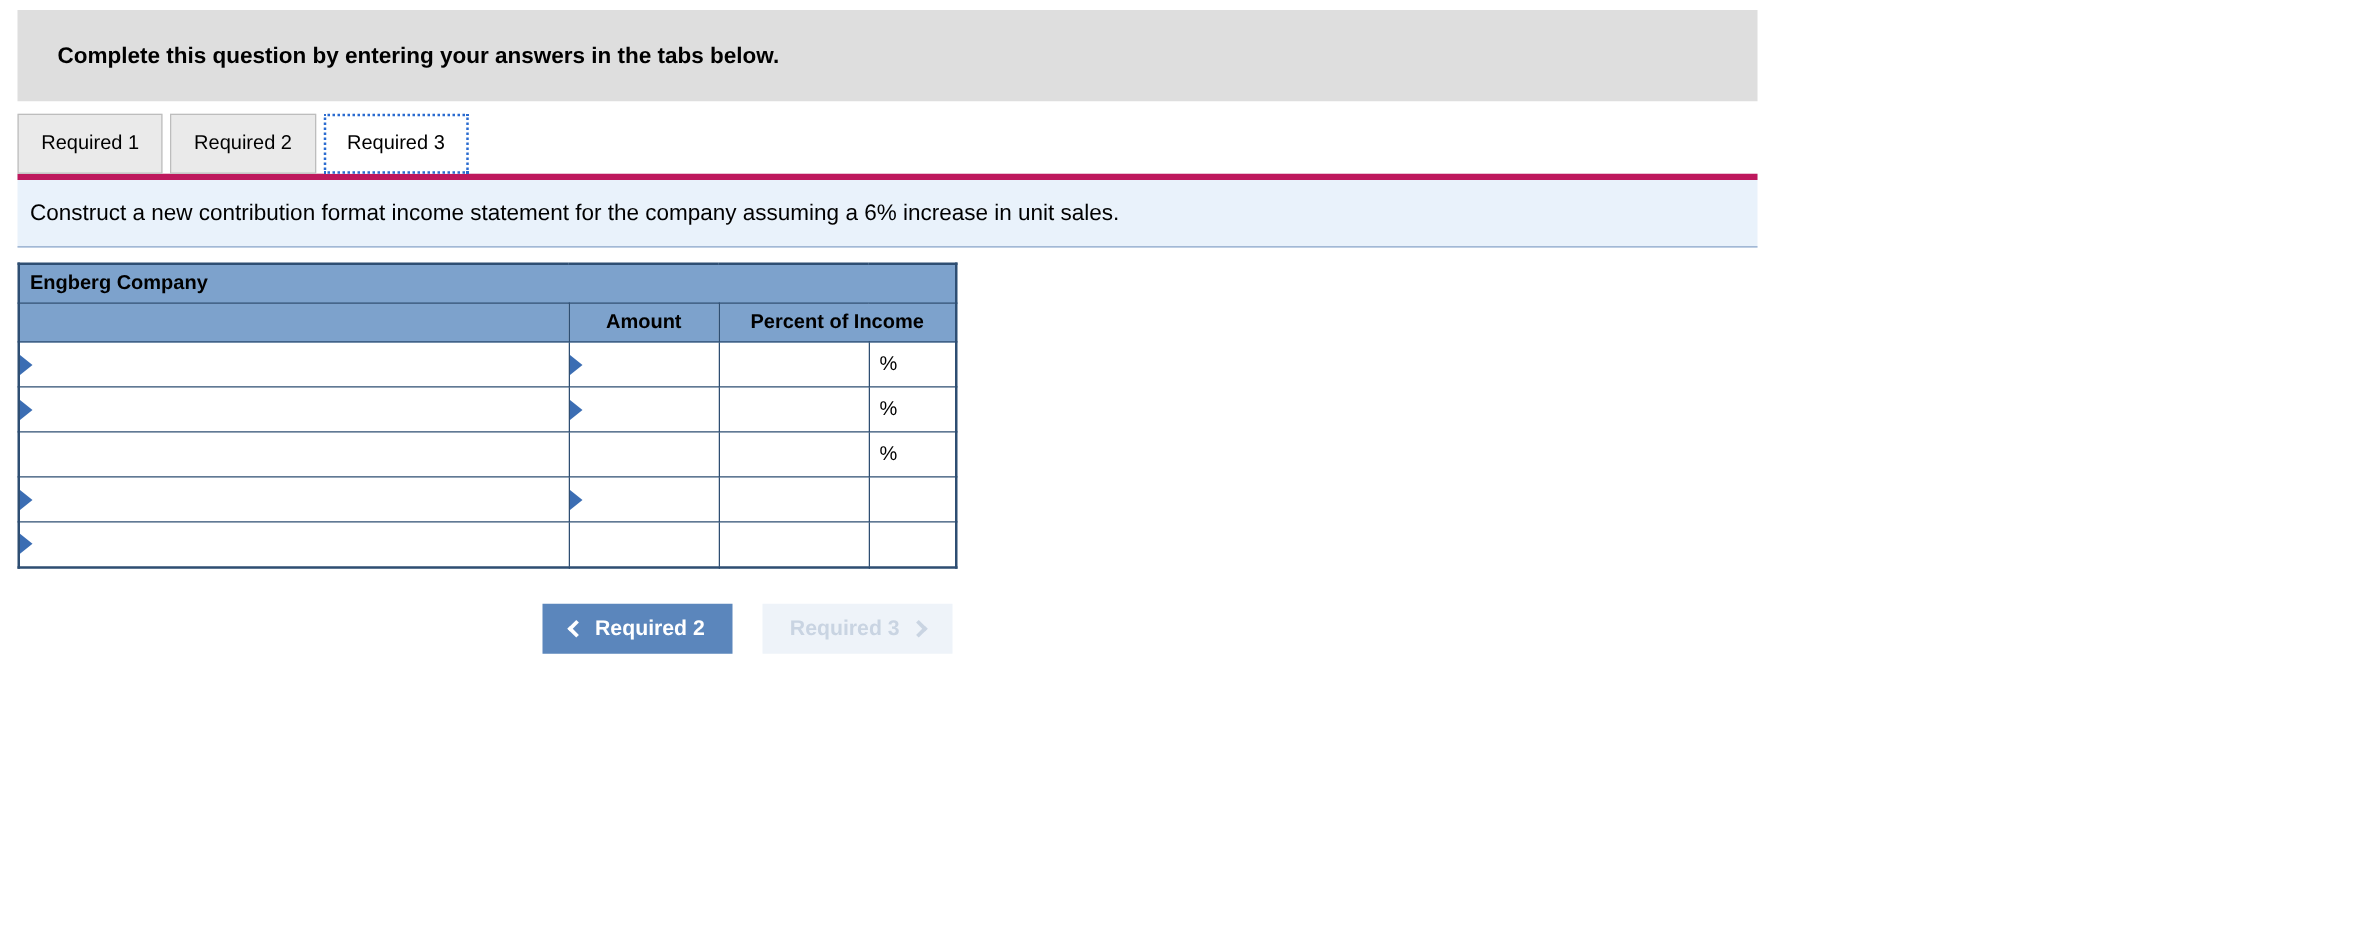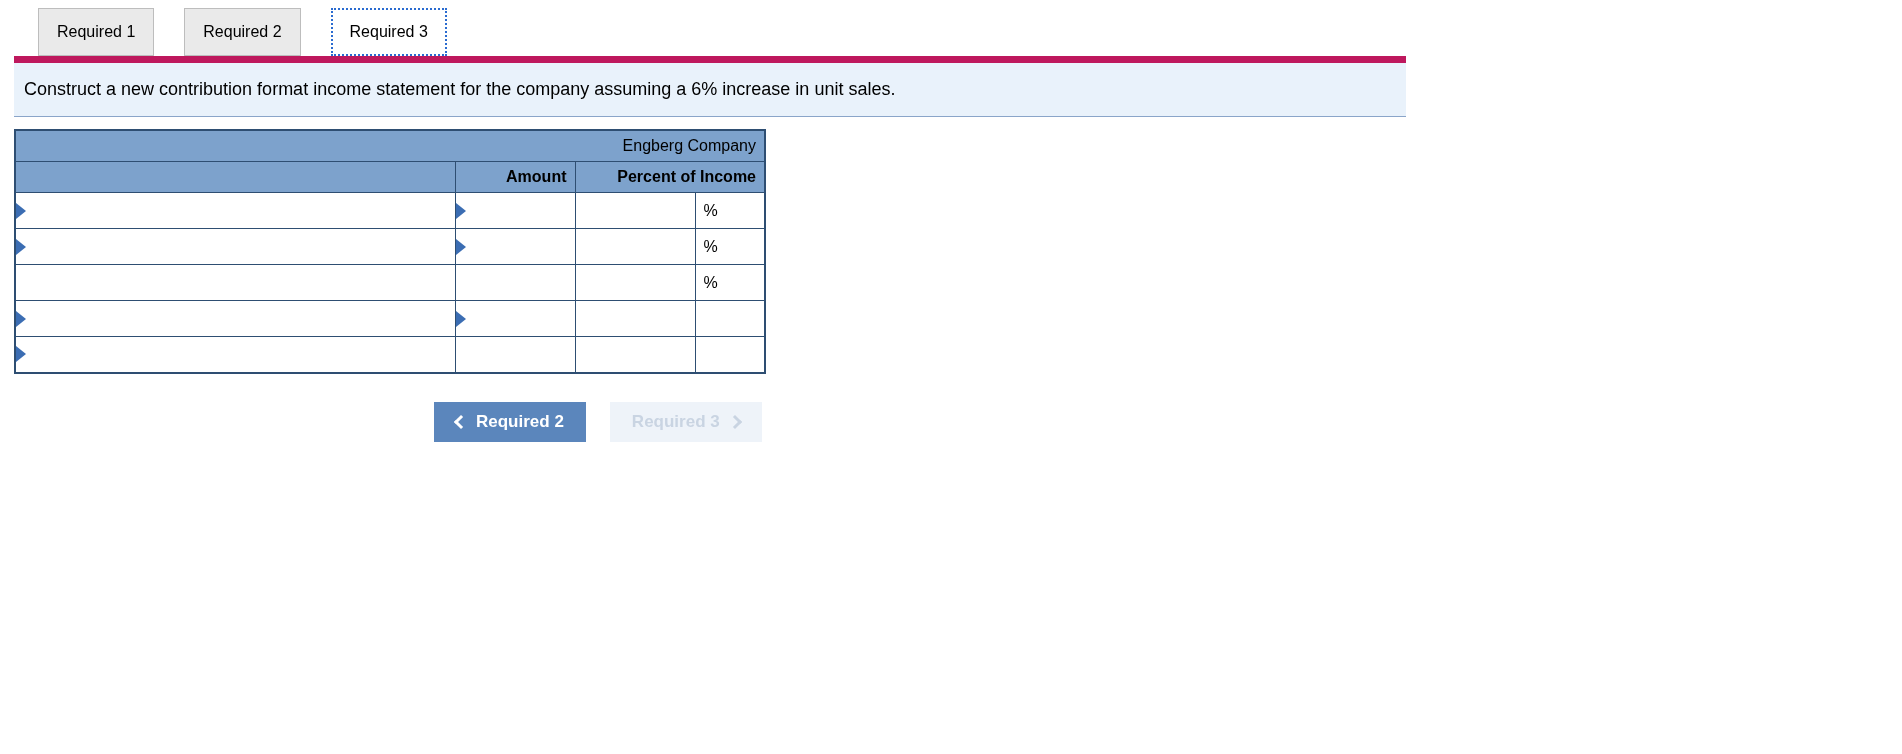--- a/index.html
+++ b/index.html
@@ -31,56 +31,55 @@
     padding: 0 14px;
     margin-bottom: 0;
     position: relative;
   }
   .tab {
     border: 1px solid #bdbdbd;
     background: #eaeaea;
     padding: 14px 18px;
     font-size: 16px;
     cursor: pointer;
-    margin-left: 24px;
   }
   .tab.active {
     background: #fff;
     border: 2px dotted #2a6bd0;
     padding: 13px 17px;
   }
   .question-panel {
-    border-top: 7px solid #be185d;
+    border-top: 5px solid #be185d;
     border-bottom: 1px solid #8aa5c9;
     background: #e9f2fb;
     padding: 16px 10px;
     margin: 0 14px 12px 14px;
     font-size: 18px;
   }
   .worksheet {
     margin: 0 14px;
   }
   table.ws {
     border-collapse: collapse;
     border: 2px solid #2e4e72;
   }
   table.ws td, table.ws th {
     border: 1px solid #2e4e72;
     font-size: 16px;
   }
   .hdr {
     background: #7da2cc;
-    font-weight: normal;
-    text-align: right;
+    font-weight: bold;
+    text-align: left;
     padding: 6px 8px;
   }
   .colhdr {
     background: #7da2cc;
     font-weight: bold;
-    text-align: right;
+    text-align: center;
     padding: 6px 8px;
   }
   .label-cell {
     width: 440px;
     padding: 0;
     position: relative;
     height: 36px;
   }
   .amount-cell {
     width: 120px;
@@ -170,20 +169,23 @@
     height: 620px;
     overflow: hidden;
   }
 </style>
 </head>
 <body>
 
 <div class="cutoff">
 <div class="container">
 
+  <div class="instruction-bar">
+    <span class="txt">Complete this question by entering your answers in the tabs below.</span>
+  </div>
 
   <div class="tabs-row">
     <div class="tab">
       <span>Required 1</span>
     </div>
     <div class="tab">
       <span>Required 2</span>
     </div>
     <div class="tab active">
       <span>Required 3</span>

